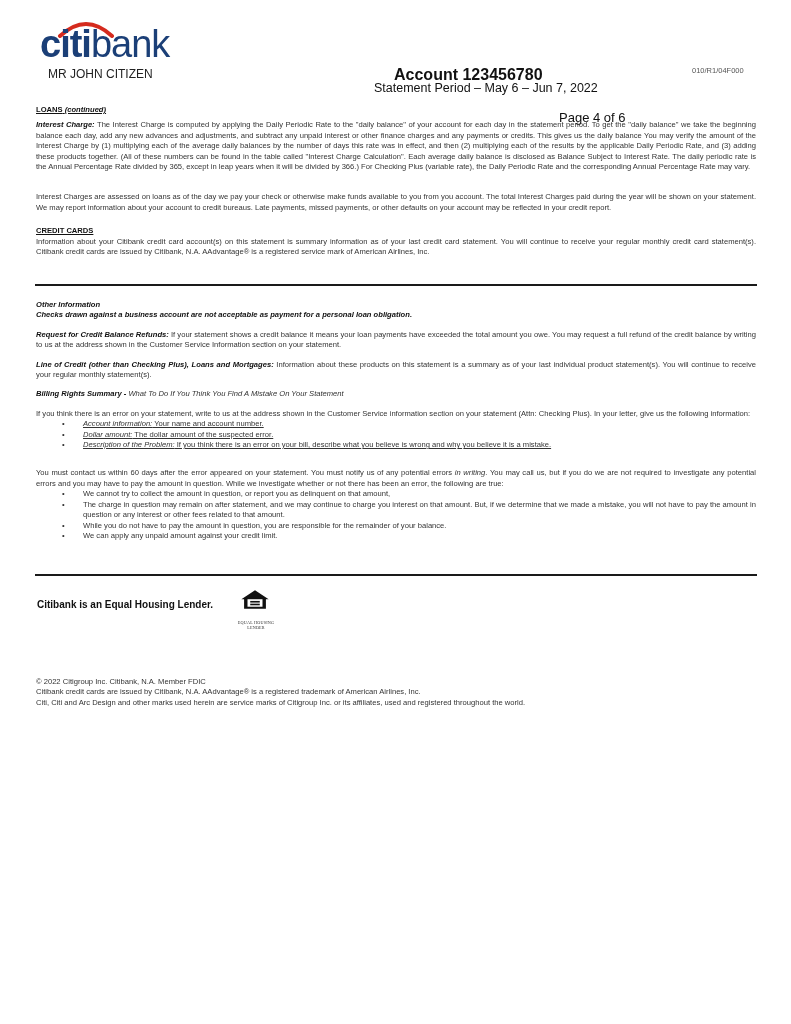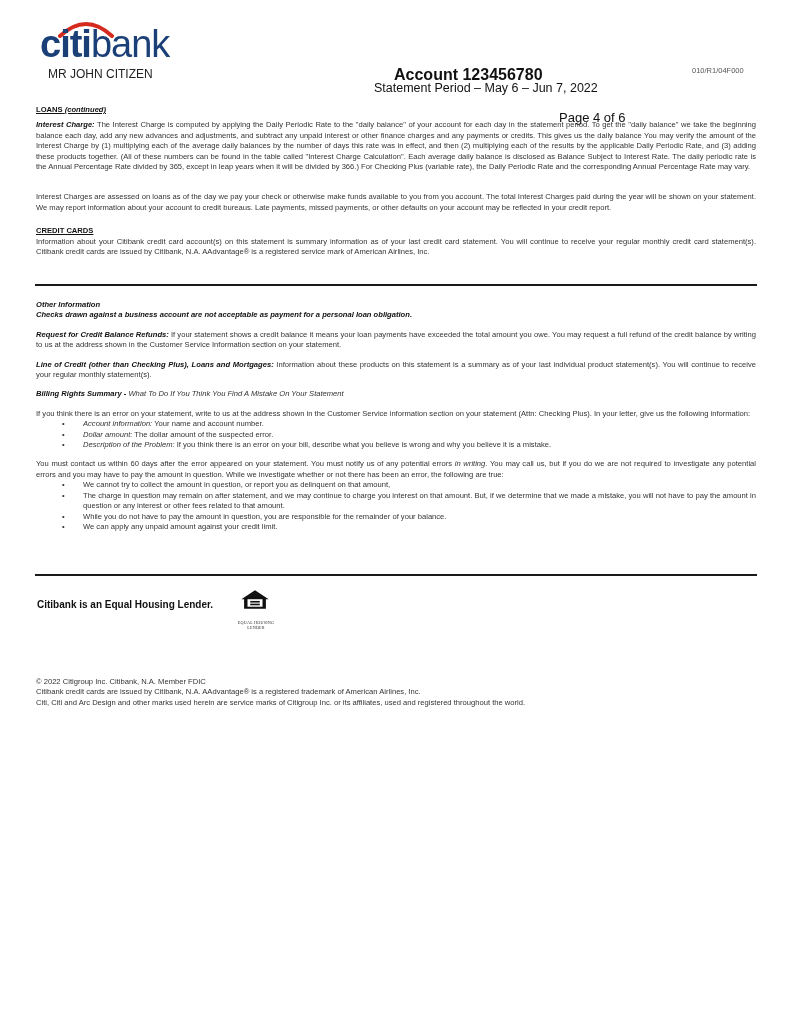--- a/index.html
+++ b/index.html
@@ -77,21 +77,21 @@
 
   <p style="margin-bottom:9px;">
     <span class="bi">Line of Credit (other than Checking Plus), Loans and Mortgages:</span><span> Information about these products on this statement is a summary as of your last individual product statement(s). You will continue to receive your regular monthly statement(s).</span>
   </p>
 
   <p style="margin-bottom:9px;">
     <span class="bi">Billing Rights Summary -</span><span class="i"> What To Do If You Think You Find A Mistake On Your Statement</span>
   </p>
 
   <p>If you think there is an error on your statement, write to us at the address shown in the Customer Service information section on your statement (Attn: Checking Plus). In your letter, give us the following information:</p>
-  <ul class="bullets" style="margin-bottom:9px;">
+  <ul class="bullets" style="margin-bottom:18px;text-decoration:underline;">
     <li><span class="i">Account information:</span><span> Your name and account number.</span></li>
     <li><span class="i">Dollar amount:</span><span> The dollar amount of the suspected error.</span></li>
     <li><span class="i">Description of the Problem:</span><span> If you think there is an error on your bill, describe what you believe is wrong and why you believe it is a mistake.</span></li>
   </ul>
 
   <p>
     <span>You must contact us within 60 days after the error appeared on your statement. You must notify us of any potential errors </span><span class="i">in writing</span><span>. You may call us, but if you do we are not required to investigate any potential errors and you may have to pay the amount in question. While we investigate whether or not there has been an error, the following are true:</span>
   </p>
   <ul class="bullets">
     <li>We cannot try to collect the amount in question, or report you as delinquent on that amount,</li>

